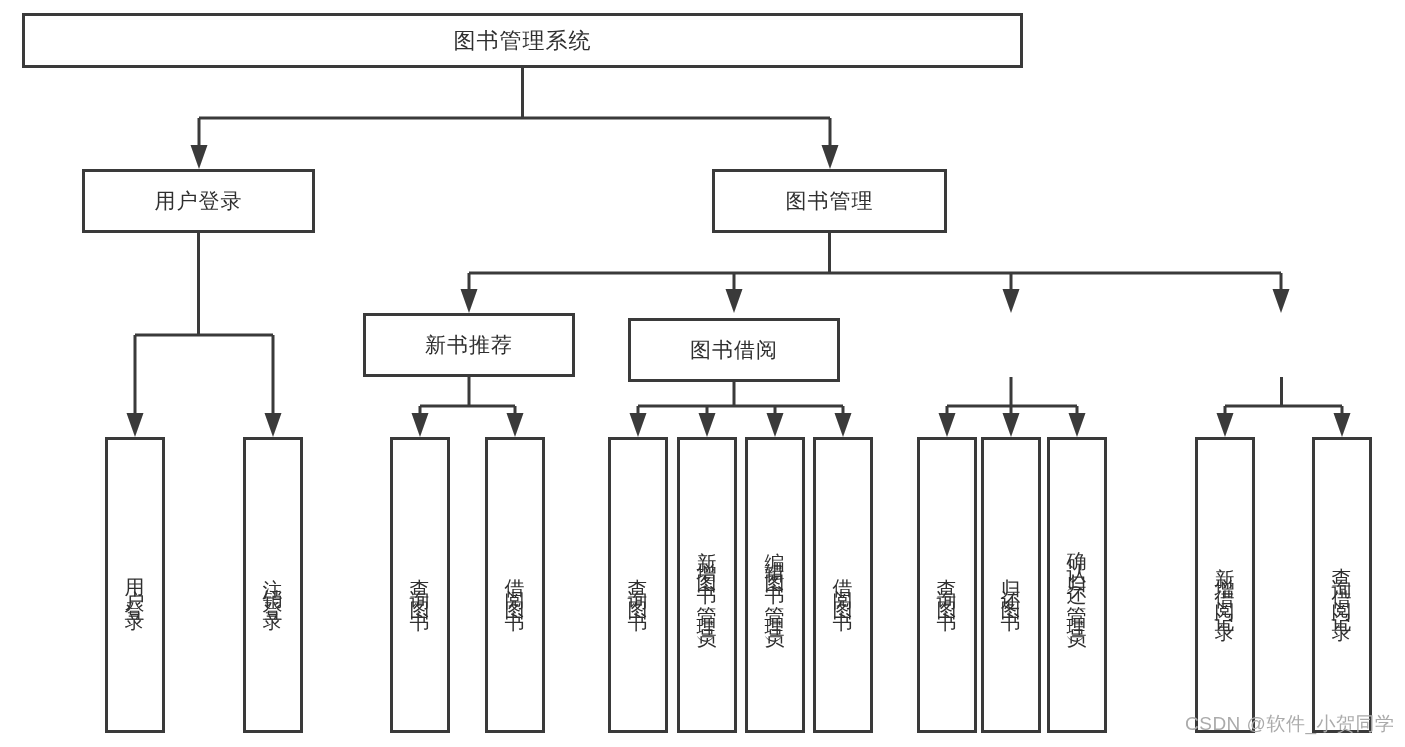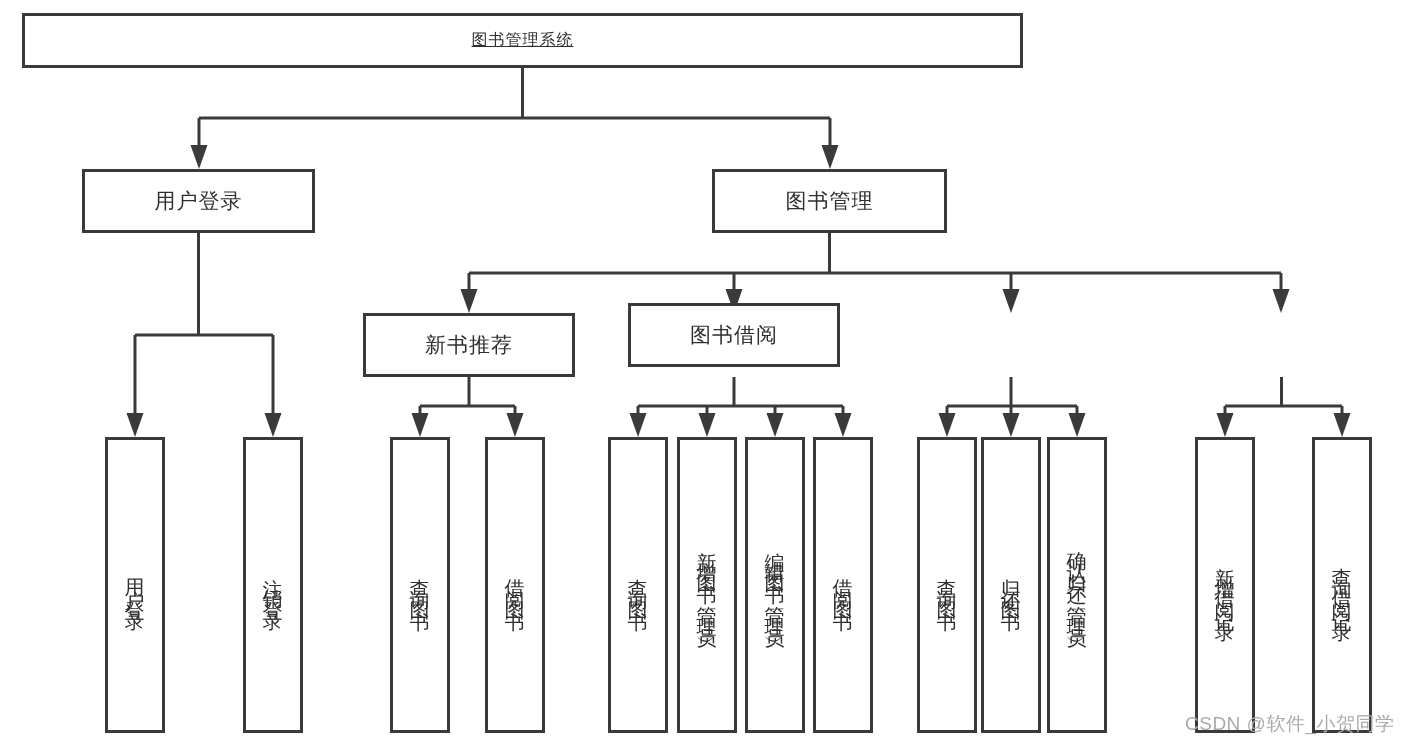--- a/index.html
+++ b/index.html
@@ -21,21 +21,21 @@
     position:absolute;
     box-sizing:border-box;
     border:3px solid var(--line);
     background:#fff;
     display:flex;
     align-items:center;
     justify-content:center;
     color:var(--text);
   }
   .hlabel{font-size:21px;letter-spacing:1px;white-space:nowrap;}
-  .root .hlabel{font-size:16px;text-decoration:underline;}
+  .root .hlabel{font-size:22px;}
   .leaf .vlabel{
     writing-mode:vertical-rl;
     text-orientation:mixed;
     font-size:20px;
     letter-spacing:11px;
     line-height:1.1;
     white-space:nowrap;
   }
   .watermark{
     position:absolute;
@@ -88,21 +88,21 @@
   <div class="box" style="left:82px;top:169px;width:233px;height:64px">
     <span class="hlabel">用户登录</span>
   </div>
   <div class="box" style="left:363px;top:313px;width:212px;height:64px">
     <span class="hlabel">新书推荐</span>
   </div>
 
   <div class="box" style="left:712px;top:169px;width:235px;height:64px">
     <span class="hlabel">图书管理</span>
   </div>
-  <div class="box" style="left:628px;top:303px;width:212px;height:64px">
+  <div class="box" style="left:628px;top:318px;width:212px;height:64px">
     <span class="hlabel">图书借阅</span>
   </div>
 
   <div class="box leaf" style="left:105px;top:437px;width:60px;height:296px">
     <span class="vlabel">用户登录</span>
   </div>
   <div class="box leaf" style="left:243px;top:437px;width:60px;height:296px">
     <span class="vlabel">注销登录</span>
   </div>
 

